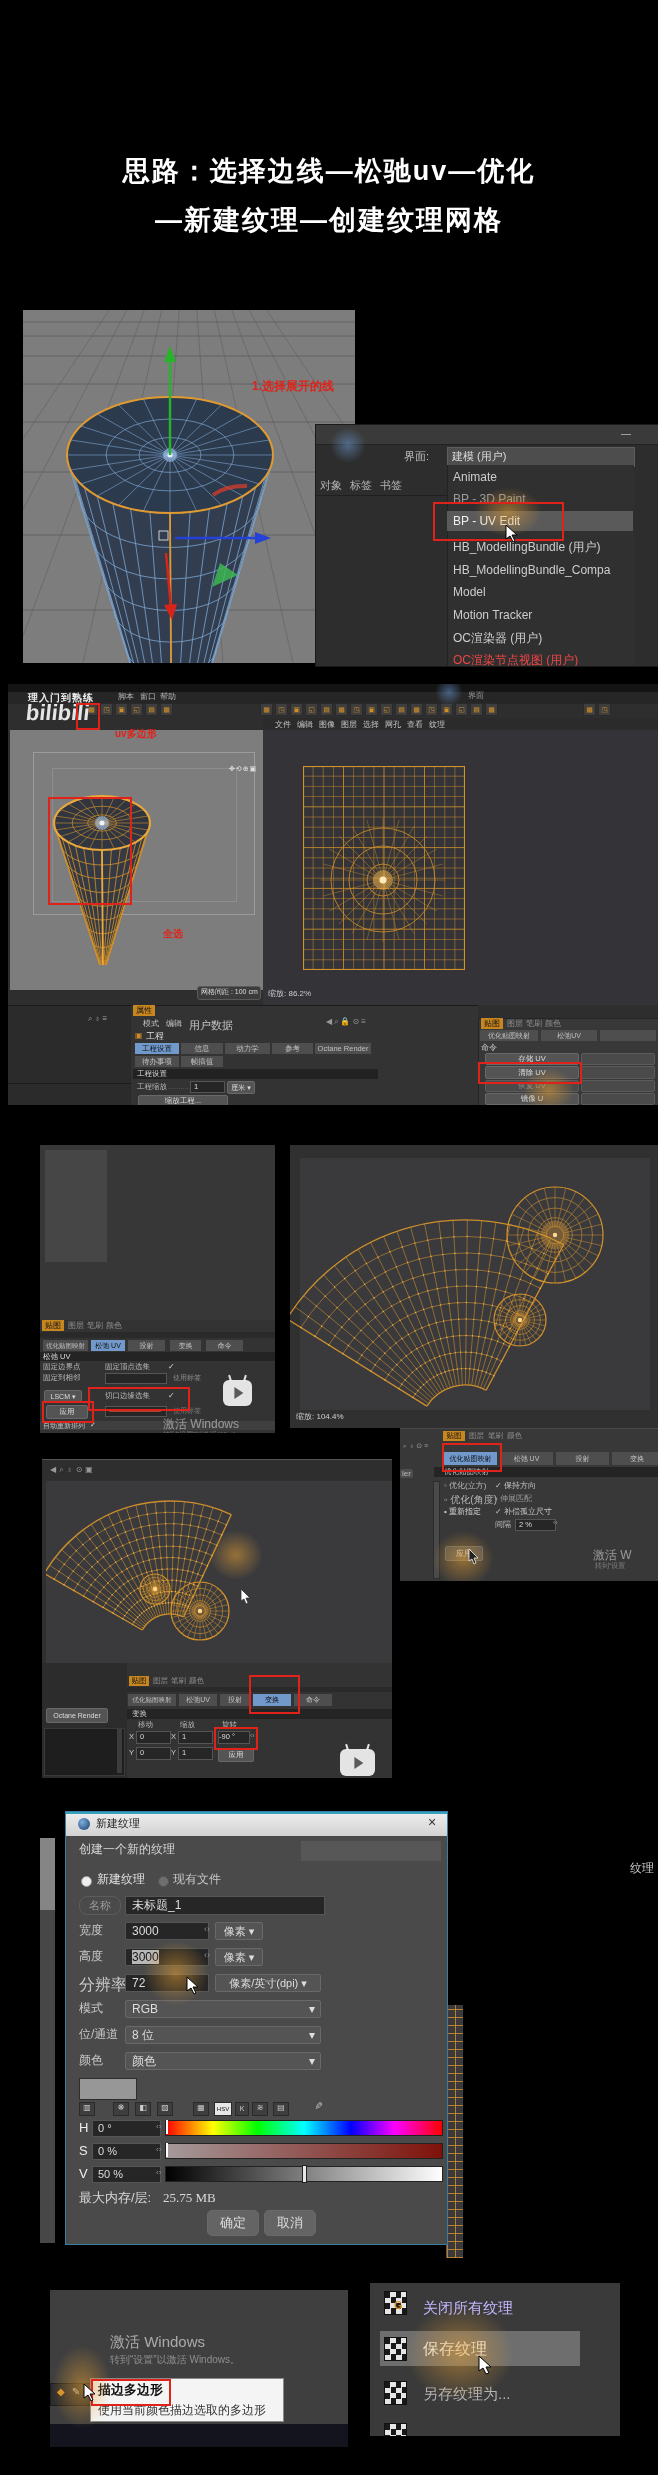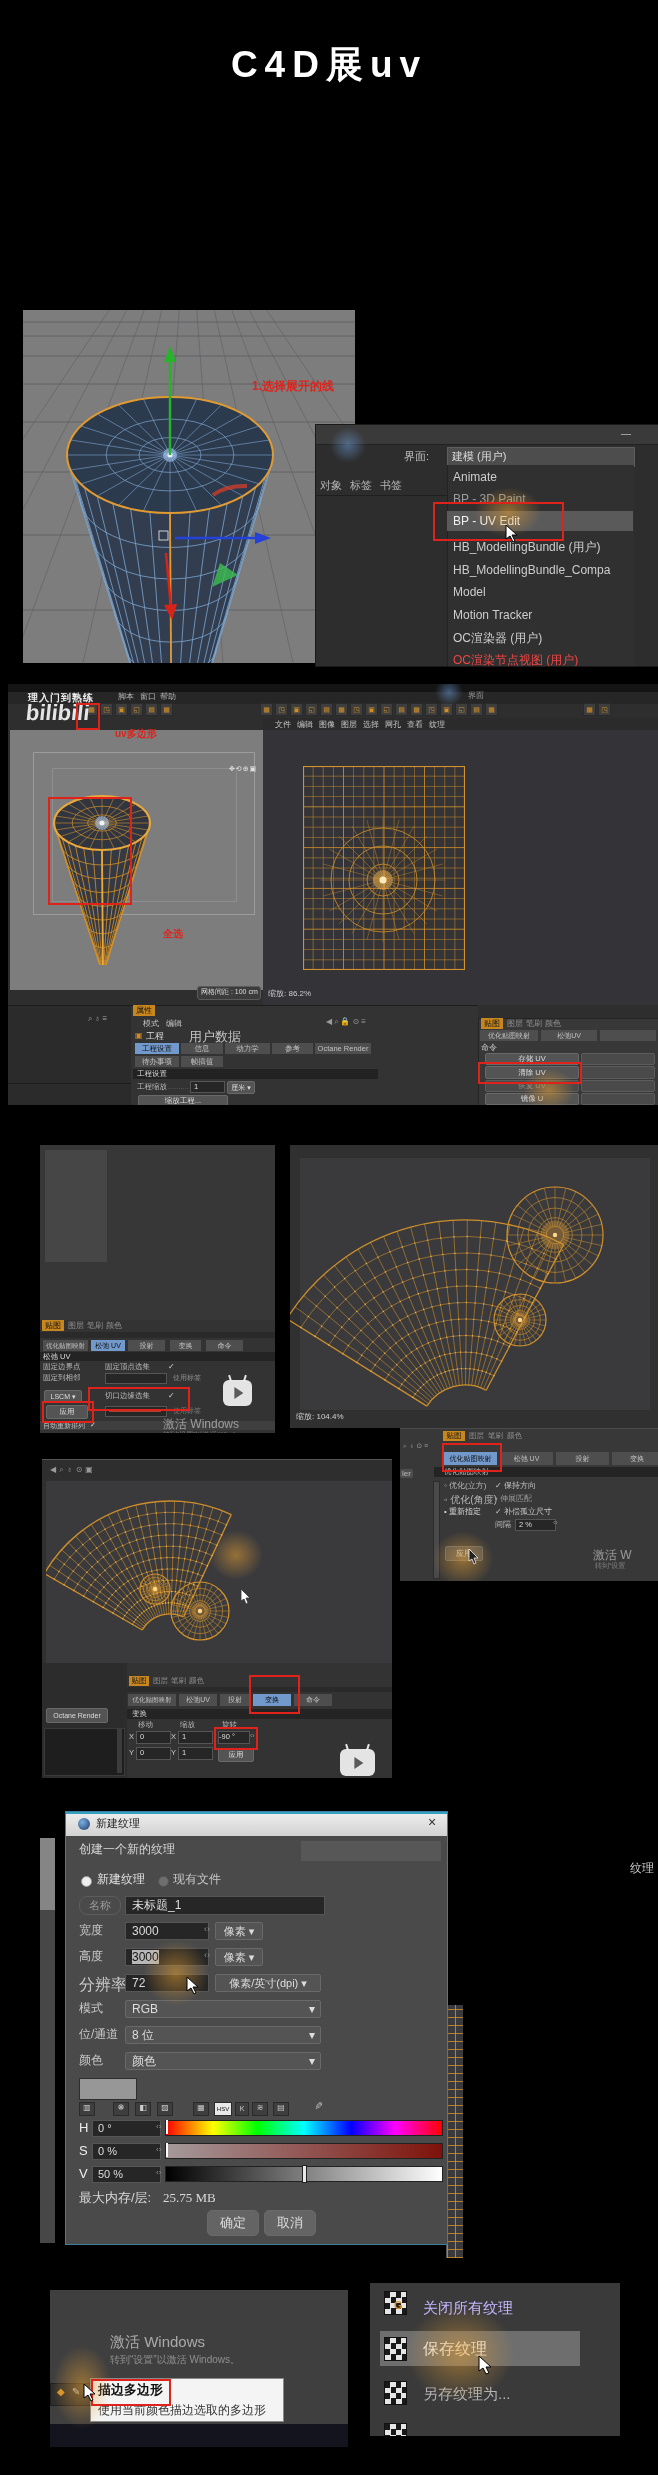--- a/index.html
+++ b/index.html
@@ -34,21 +34,22 @@
        text-align:center;overflow:hidden;}
   .checker{position:absolute;background:conic-gradient(#e6e6e6 0 90deg,#191919 0 180deg,#e6e6e6 0 270deg,#191919 0);
        background-size:11px 11px;border:1px solid #111;}
   .spin{color:#909090;}
 </style>
 </head>
 <body>
 
 <div id="canvas">
 
-  <div class="t" style="left:0;top:44px;width:658px;text-align:center;color:#fff;font-size:37px;font-weight:bold;letter-spacing:7px;">C4D展uv</div>
+  <div class="t" style="left:0;top:156px;width:658px;text-align:center;color:#fff;font-size:27px;font-weight:bold;letter-spacing:2px;">思路：选择边线—松驰uv—优化</div>
+  <div class="t" style="left:0;top:205px;width:658px;text-align:center;color:#fff;font-size:27px;font-weight:bold;letter-spacing:2px;">—新建纹理—创建纹理网格</div>
 
   <div class="win" style="left:23px;top:310px;width:332px;height:353px;background:#7d7d7d;">
     <svg id="svg-floor1" width="332" height="353" style="position:absolute;left:0;top:0;">
         <line x1="0" y1="12" x2="332" y2="12" stroke="rgba(95,95,102,.85)" stroke-width="1"></line>
         <line x1="0" y1="26" x2="332" y2="26" stroke="rgba(95,95,102,.85)" stroke-width="1"></line>
         <line x1="0" y1="46" x2="332" y2="46" stroke="rgba(95,95,102,.85)" stroke-width="1"></line>
         <line x1="0" y1="74" x2="332" y2="74" stroke="rgba(95,95,102,.85)" stroke-width="1"></line>
         <line x1="0" y1="112" x2="332" y2="112" stroke="rgba(95,95,102,.85)" stroke-width="1"></line>
         <line x1="0" y1="162" x2="332" y2="162" stroke="rgba(95,95,102,.85)" stroke-width="1"></line>
         <line x1="0" y1="225" x2="332" y2="225" stroke="rgba(95,95,102,.85)" stroke-width="1"></line>
@@ -335,21 +336,21 @@
     <div class="t" style="left:193px;top:304px;color:#ddd;font-size:7px;">网格间距 : 100 cm</div>
 
     <div class="abs" style="left:0;top:321px;width:123px;height:100px;background:#2b2b2b;border-top:1px solid #1c1c1c;"></div>
     <div class="t" style="left:80px;top:330px;color:#a8a8a8;font-size:8px;letter-spacing:2px;">⌕♁≡</div>
     <div class="abs" style="left:0;top:399px;width:123px;height:1px;background:#1c1c1c;"></div>
 
     <div class="abs" style="left:123px;top:321px;width:347px;height:100px;background:#333;border-top:1px solid #1c1c1c;"></div>
     <div class="tab tabo" style="left:125px;top:321px;width:22px;height:11px;font-size:8px;"><span>属性</span></div>
     <div class="t" style="left:135px;top:335px;color:#c5c5c5;font-size:8px;">模式</div>
     <div class="t" style="left:158px;top:335px;color:#c5c5c5;font-size:8px;">编辑</div>
-    <div class="t" style="left:181px;top:346px;color:#c5c5c5;font-size:13px;">用户数据</div>
+    <div class="t" style="left:181px;top:335px;color:#c5c5c5;font-size:11px;">用户数据</div>
     <div class="t" style="left:318px;top:333px;color:#9a9a9a;font-size:8px;letter-spacing:2px;">◀⌕🔒⊙≡</div>
     <div class="t" style="left:127px;top:347px;color:#d08a28;font-size:8px;">▣</div>
     <div class="t" style="left:138px;top:347px;color:#ddd;font-size:9px;">工程</div>
     <div class="tab tabb" style="left:127px;top:359px;width:44px;height:11px;font-size:7.5px;line-height:11px;"><span>工程设置</span></div>
     <div class="tab tabd" style="left:173px;top:359px;width:42px;height:11px;font-size:7.5px;line-height:11px;"><span>信息</span></div>
     <div class="tab tabd" style="left:217px;top:359px;width:45px;height:11px;font-size:7.5px;line-height:11px;"><span>动力学</span></div>
     <div class="tab tabd" style="left:264px;top:359px;width:41px;height:11px;font-size:7.5px;line-height:11px;"><span>参考</span></div>
     <div class="tab tabd" style="left:307px;top:359px;width:56px;height:11px;font-size:7.5px;line-height:11px;"><span>Octane Render</span></div>
     <div class="tab tabd" style="left:127px;top:372px;width:44px;height:11px;font-size:7.5px;line-height:11px;"><span>待办事项</span></div>
     <div class="tab tabd" style="left:173px;top:372px;width:42px;height:11px;font-size:7.5px;line-height:11px;"><span>帧插值</span></div>

